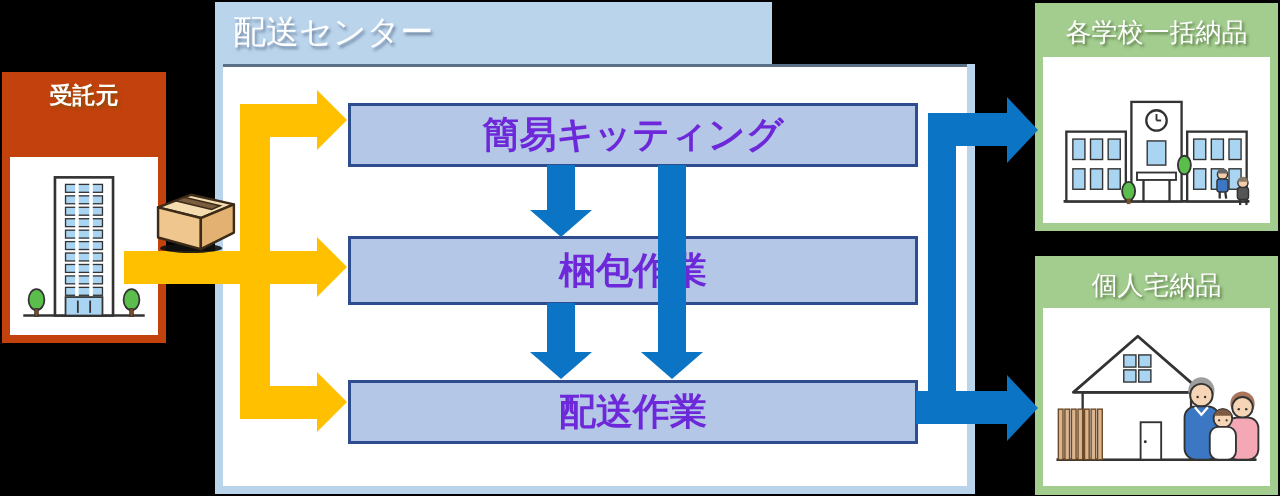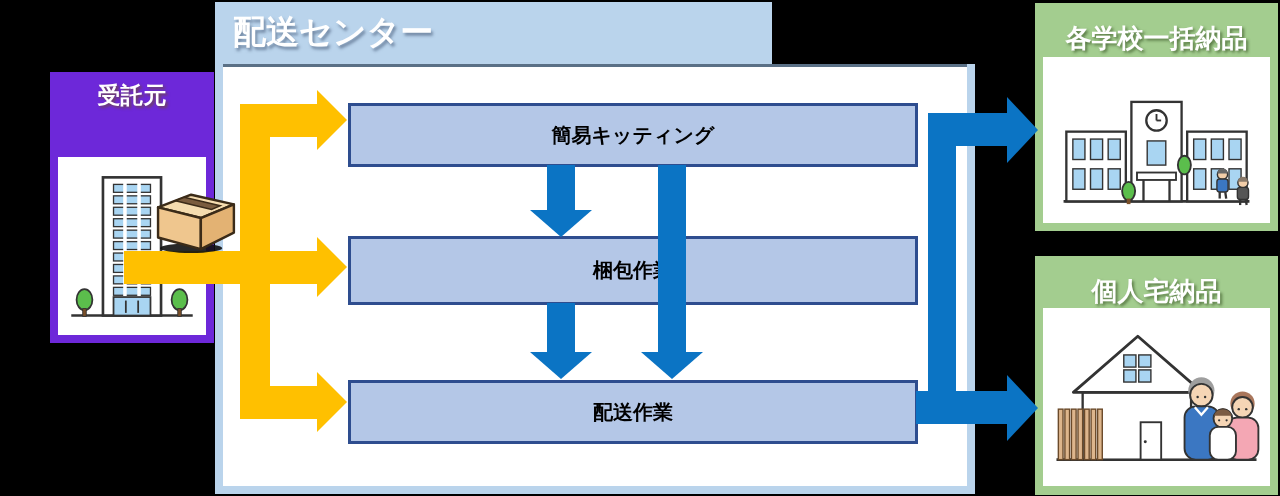--- a/index.html
+++ b/index.html
@@ -3,46 +3,46 @@
 <meta charset="utf-8">
 <style>
   html,body{margin:0;padding:0;background:#000;}
   #stage{
     position:relative;width:1280px;height:496px;background:#000;overflow:hidden;
     font-family:"Liberation Sans","DejaVu Sans",sans-serif;
   }
   .abs{position:absolute;}
 
   
-  #supplier-card{left:2px;top:72px;width:164px;height:271px;background:#6d28d9;z-index:1;margin-left:48px;}
+  #supplier-card{left:2px;top:72px;width:164px;height:271px;background:#c2410c;z-index:1;}
   #supplier-title{left:0;top:6px;width:164px;text-align:center;color:#fff;font-weight:bold;
     font-size:23px;line-height:34px;text-shadow:2px 2px 3px rgba(110,85,10,.65);}
   #supplier-panel{left:8px;top:85px;width:148px;height:178px;background:#fff;
     display:flex;align-items:center;justify-content:center;}
 
   
   #dc-band{left:215px;top:2px;width:557px;height:64px;background:#BAD4EC;z-index:1;}
   #dc-frame{left:215px;top:64px;width:760px;height:430px;background:#BAD4EC;z-index:1;}
   #dc-panel{left:223px;top:64px;width:744px;height:422px;background:#fff;
     border-top:3px solid #5A7086;box-sizing:border-box;z-index:1;}
-  #dc-title{left:233px;top:10px;color:#fff;font-weight:bold;font-size:33px;
+  #dc-title{left:233px;top:10px;color:#fff;font-weight:normal;font-size:33px;
     text-shadow:2px 3px 3px rgba(70,90,120,.6);z-index:2;}
 
   .process-box{left:348px;width:570px;background:#B4C7E7;border:3px solid #2E4D8F;
     box-sizing:border-box;display:flex;align-items:center;justify-content:center;
-    font-size:20px;font-weight:bold;color:#000000;z-index:3;}
+    font-size:37px;font-weight:bold;color:#6d28d9;z-index:3;}
   #process-kitting{top:103px;height:64px;}
   #process-packing{top:236px;height:69px;}
   #process-delivery{top:380px;height:64px;justify-content:center;}
 
   
   .dest-card{left:1035px;width:243px;background:#A3CD8F;z-index:1;}
   #dest-school{top:3px;height:228px;}
   #dest-home{top:256px;height:239px;}
-  .dest-title{width:100%;text-align:center;margin-top:18px;color:#fff;font-weight:bold;
+  .dest-title{width:100%;text-align:center;margin-top:12px;color:#fff;font-weight:normal;
     font-size:26px;text-shadow:2px 2px 3px rgba(70,100,50,.8);}
   .dest-panel{position:absolute;left:8px;width:227px;background:#fff;
     display:flex;align-items:center;justify-content:center;}
   #dest-school .dest-panel{top:54px;height:166px;}
   #dest-home .dest-panel{top:52px;height:178px;}
 
   
   #gold-arrows{left:0;top:0;z-index:2;pointer-events:none;}
   #blue-arrows{left:0;top:0;z-index:4;pointer-events:none;}
   #package-icon{left:152px;top:184px;z-index:5;pointer-events:none;}

